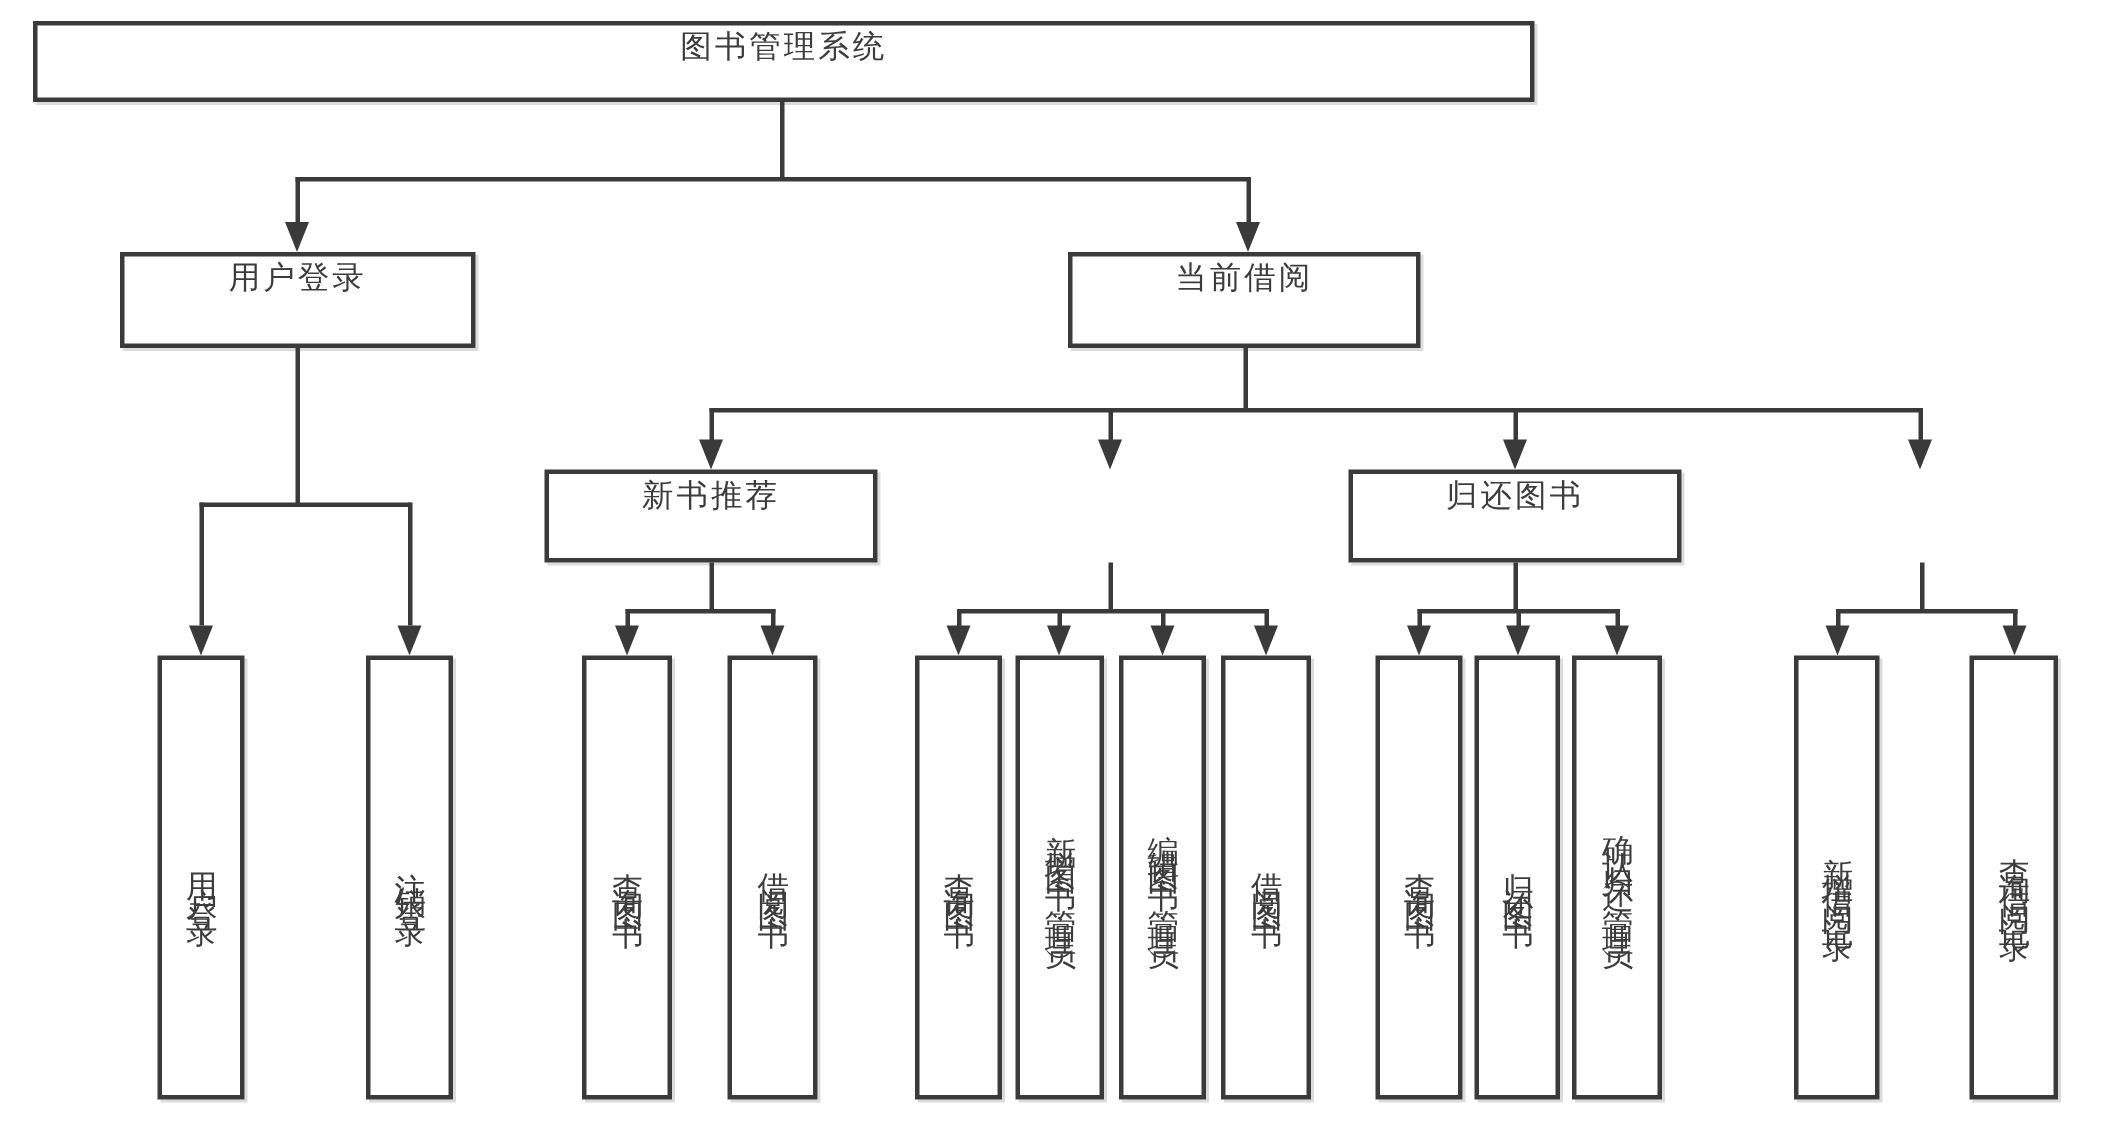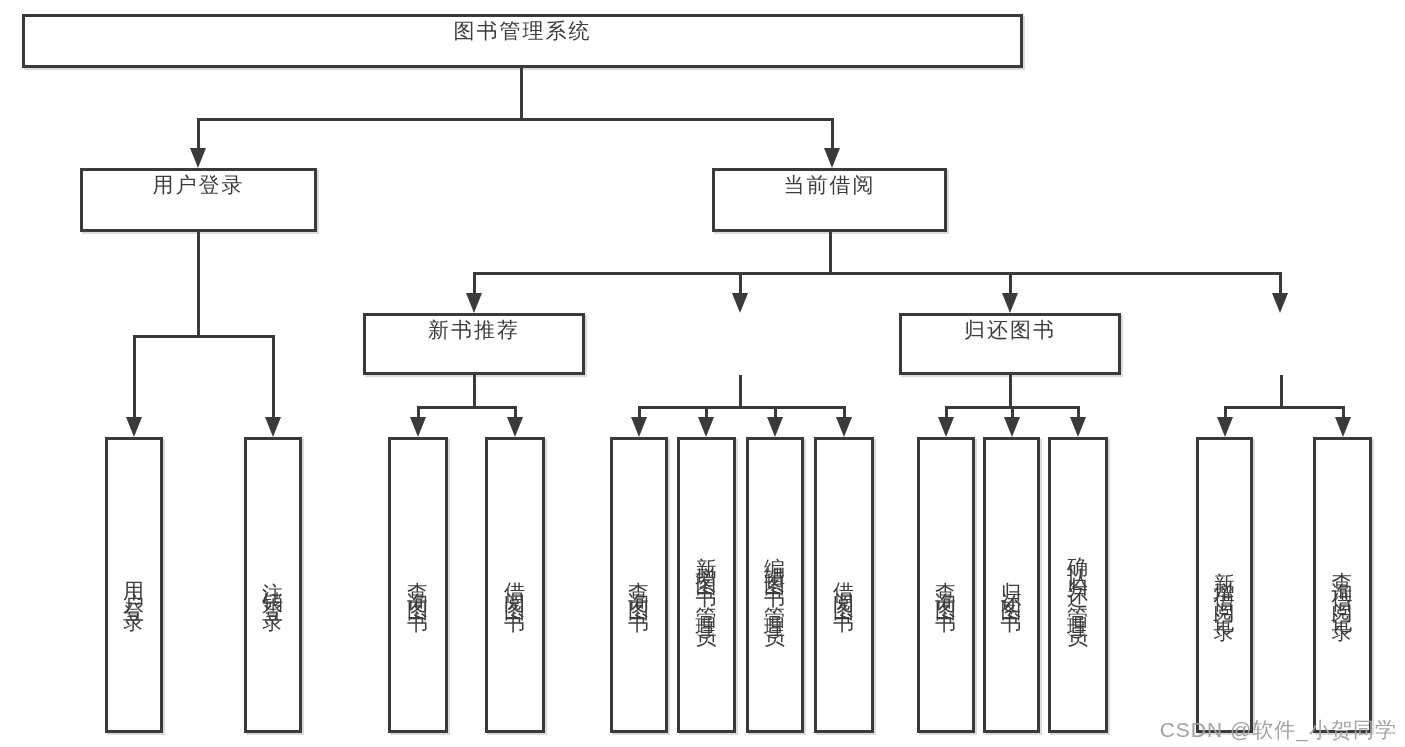--- a/index.html
+++ b/index.html
@@ -193,15 +193,14 @@
     <span class="vtext">确认归还（管理员）</span>
   </div>
 
   <div class="vbox" style="left:1196px;width:57px;">
     <span class="vtext">新增借阅记录</span>
   </div>
   <div class="vbox" style="left:1313px;width:59px;">
     <span class="vtext">查询借阅记录</span>
   </div>
 
-  <div class="watermark">CSDN @软件_小贺同学</div>
 
 </div>
 
 </body></html>

